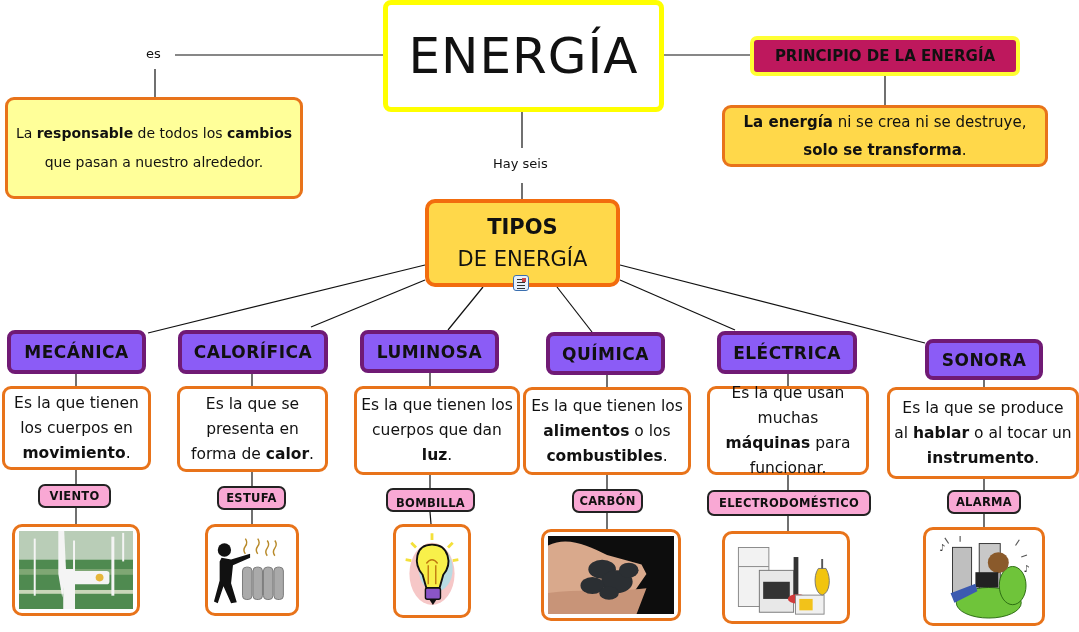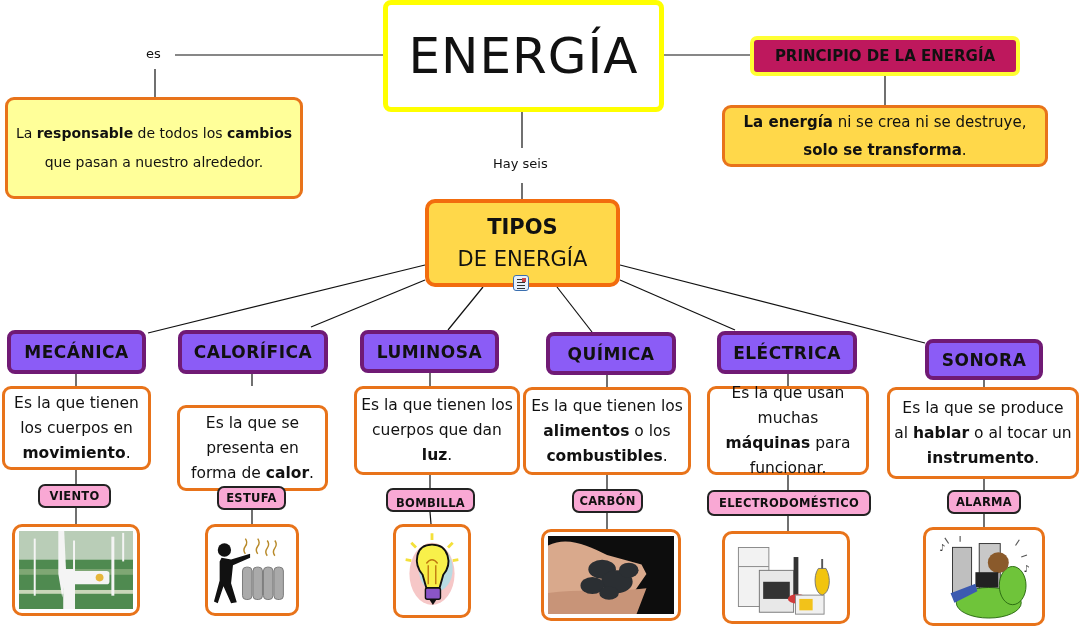--- a/index.html
+++ b/index.html
@@ -163,21 +163,21 @@
       <path d="M40 0 L46 0 L48 45 L44 70 L40 45 Z"></path>
       <rect x="52" y="42" width="40" height="14" rx="3"></rect>
     </g>
     <circle cx="82" cy="49" r="4" fill="#e6b53a"></circle>
   </svg>
 </div>
 
 <div class="node type-label" style="left:178px; top:330px; width:150px; height:44px;">
   <span>CALORÍFICA</span>
 </div>
-<div class="node type-desc" style="left:177px; top:386px; width:151px; height:86px;margin-top:19px;">
+<div class="node type-desc" style="left:177px; top:386px; width:151px; height:86px;">
   <div><span>Es la que se presenta en forma de </span><b>calor</b><span>.</span></div>
 </div>
 <div class="node example" style="left:217px; top:486px; width:69px; height:24px;">
   <span>ESTUFA</span>
 </div>
 <div class="imgbox" style="left:205px; top:524px; width:94px; height:92px;">
   <svg viewBox="0 0 84 82">
     <circle cx="13" cy="20" r="7" fill="#111"></circle>
     <path d="M10 28 L20 30 L40 24 L40 28 L22 36 L20 55 L26 75 L20 76 L12 58 L6 76 L2 74 L8 52 L8 32 Z" fill="#111"></path>
     <g fill="#aaa" stroke="#777" stroke-width="1">
@@ -215,21 +215,21 @@
     <g stroke="#f4e03a" stroke-width="3">
         <line x1="34" y1="2" x2="34" y2="9"></line>
         <line x1="12" y1="12" x2="17" y2="17"></line>
         <line x1="56" y1="12" x2="51" y2="17"></line>
         <line x1="6" y1="30" x2="12" y2="31"></line>
         <line x1="62" y1="30" x2="56" y2="31"></line>
       </g>
   </svg>
 </div>
 
-<div class="node type-label" style="left:546px; top:332px; width:130px; height:43px;">
+<div class="node type-label" style="left:546px; top:332px; width:119px; height:43px;">
   <span>QUÍMICA</span>
 </div>
 <div class="node type-desc" style="left:523px; top:387px; width:168px; height:88px;">
   <div><span>Es la que tienen los </span><b>alimentos</b><span> o los </span><b>combustibles</b><span>.</span></div>
 </div>
 <div class="node example" style="left:572px; top:489px; width:71px; height:24px;">
   <span>CARBÓN</span>
 </div>
 <div class="imgbox" style="left:541px; top:529px; width:140px; height:92px;">
   <svg viewBox="0 0 128 82" preserveAspectRatio="none">

